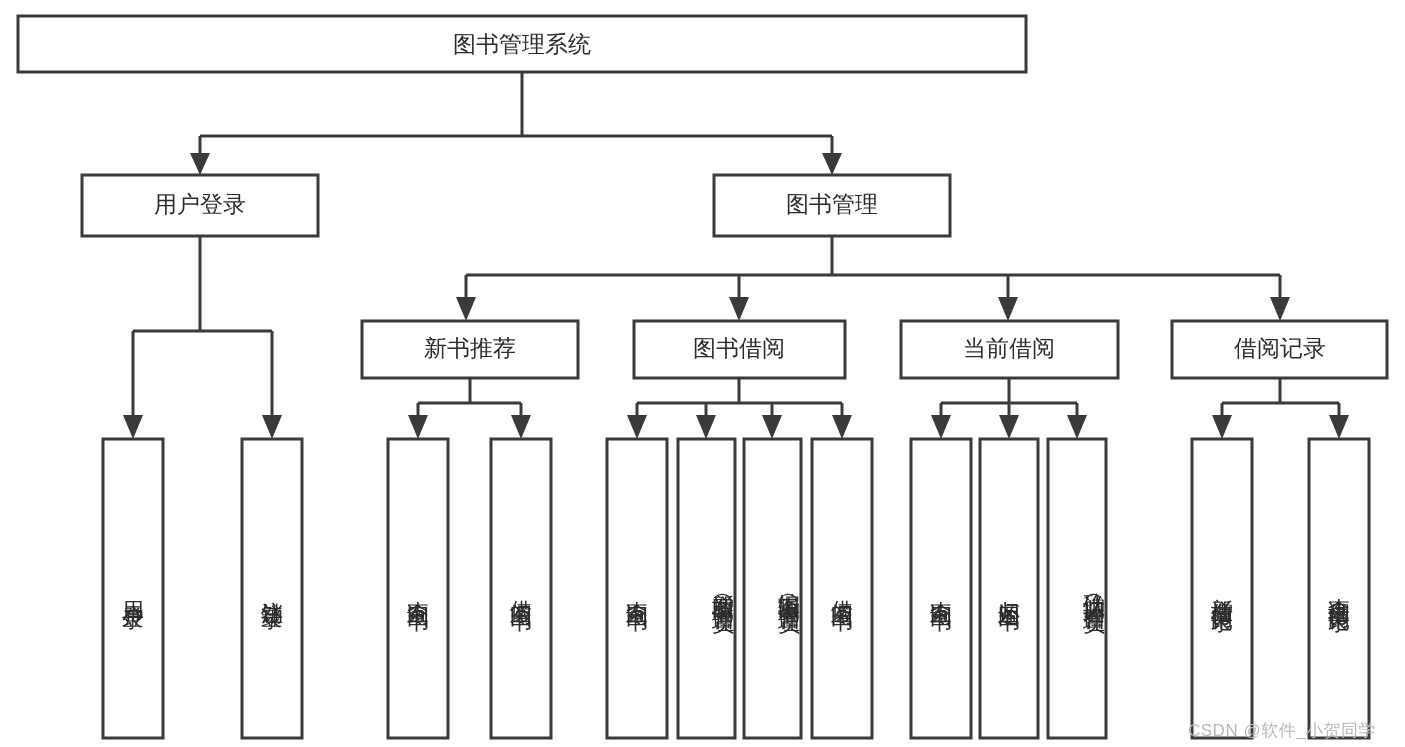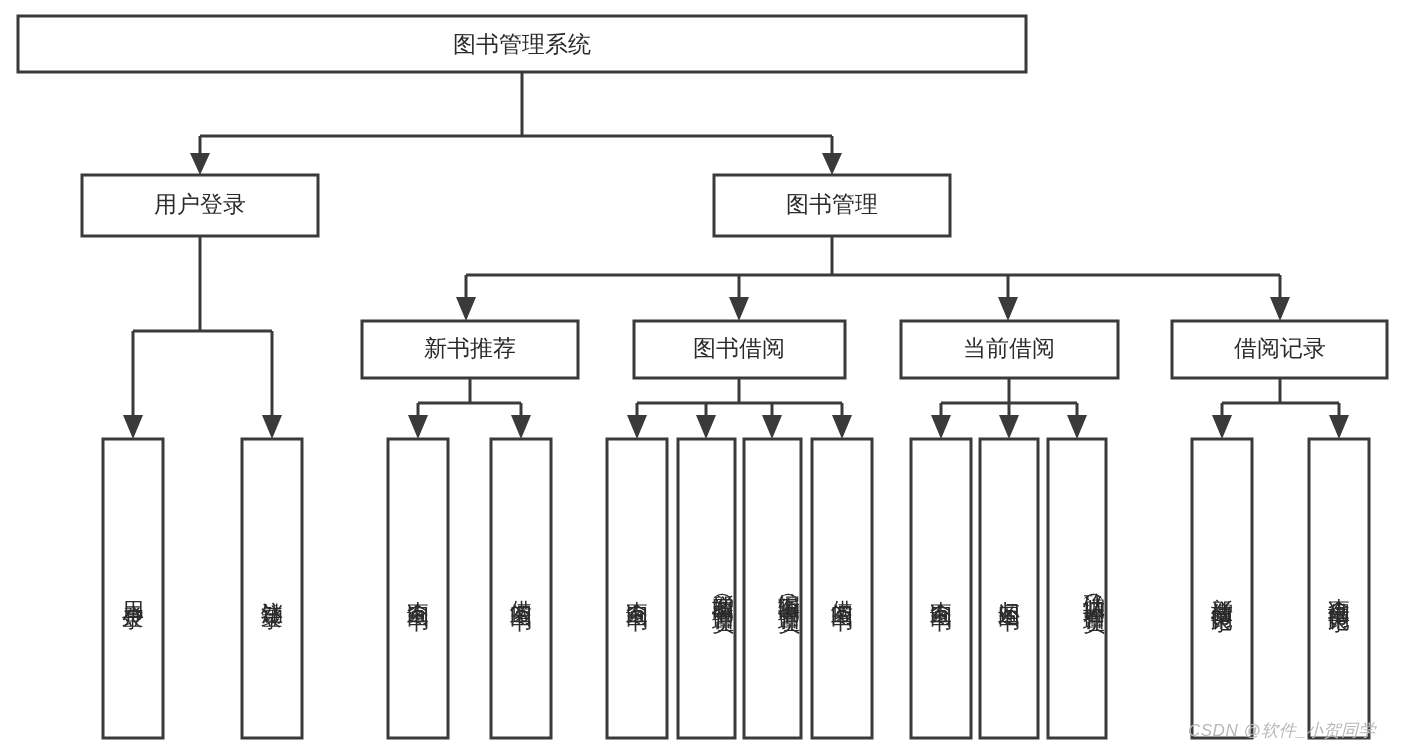--- a/index.html
+++ b/index.html
@@ -64,21 +64,20 @@
   }
   .watermark {
     position: absolute;
     left: 1188px;
     top: 716px;
     font-family: "Liberation Sans", "DejaVu Sans", sans-serif;
     font-size: 17px;
     color: #b8b8b8;
     white-space: nowrap;
     letter-spacing: 0.5px;
-    font-style: italic;
   }
 </style>
 </head>
 <body>
 
 <div id="diagram-root">
 
   <svg class="diagram" viewBox="0 0 1405 747" xmlns="http://www.w3.org/2000/svg">
 
     <g>

